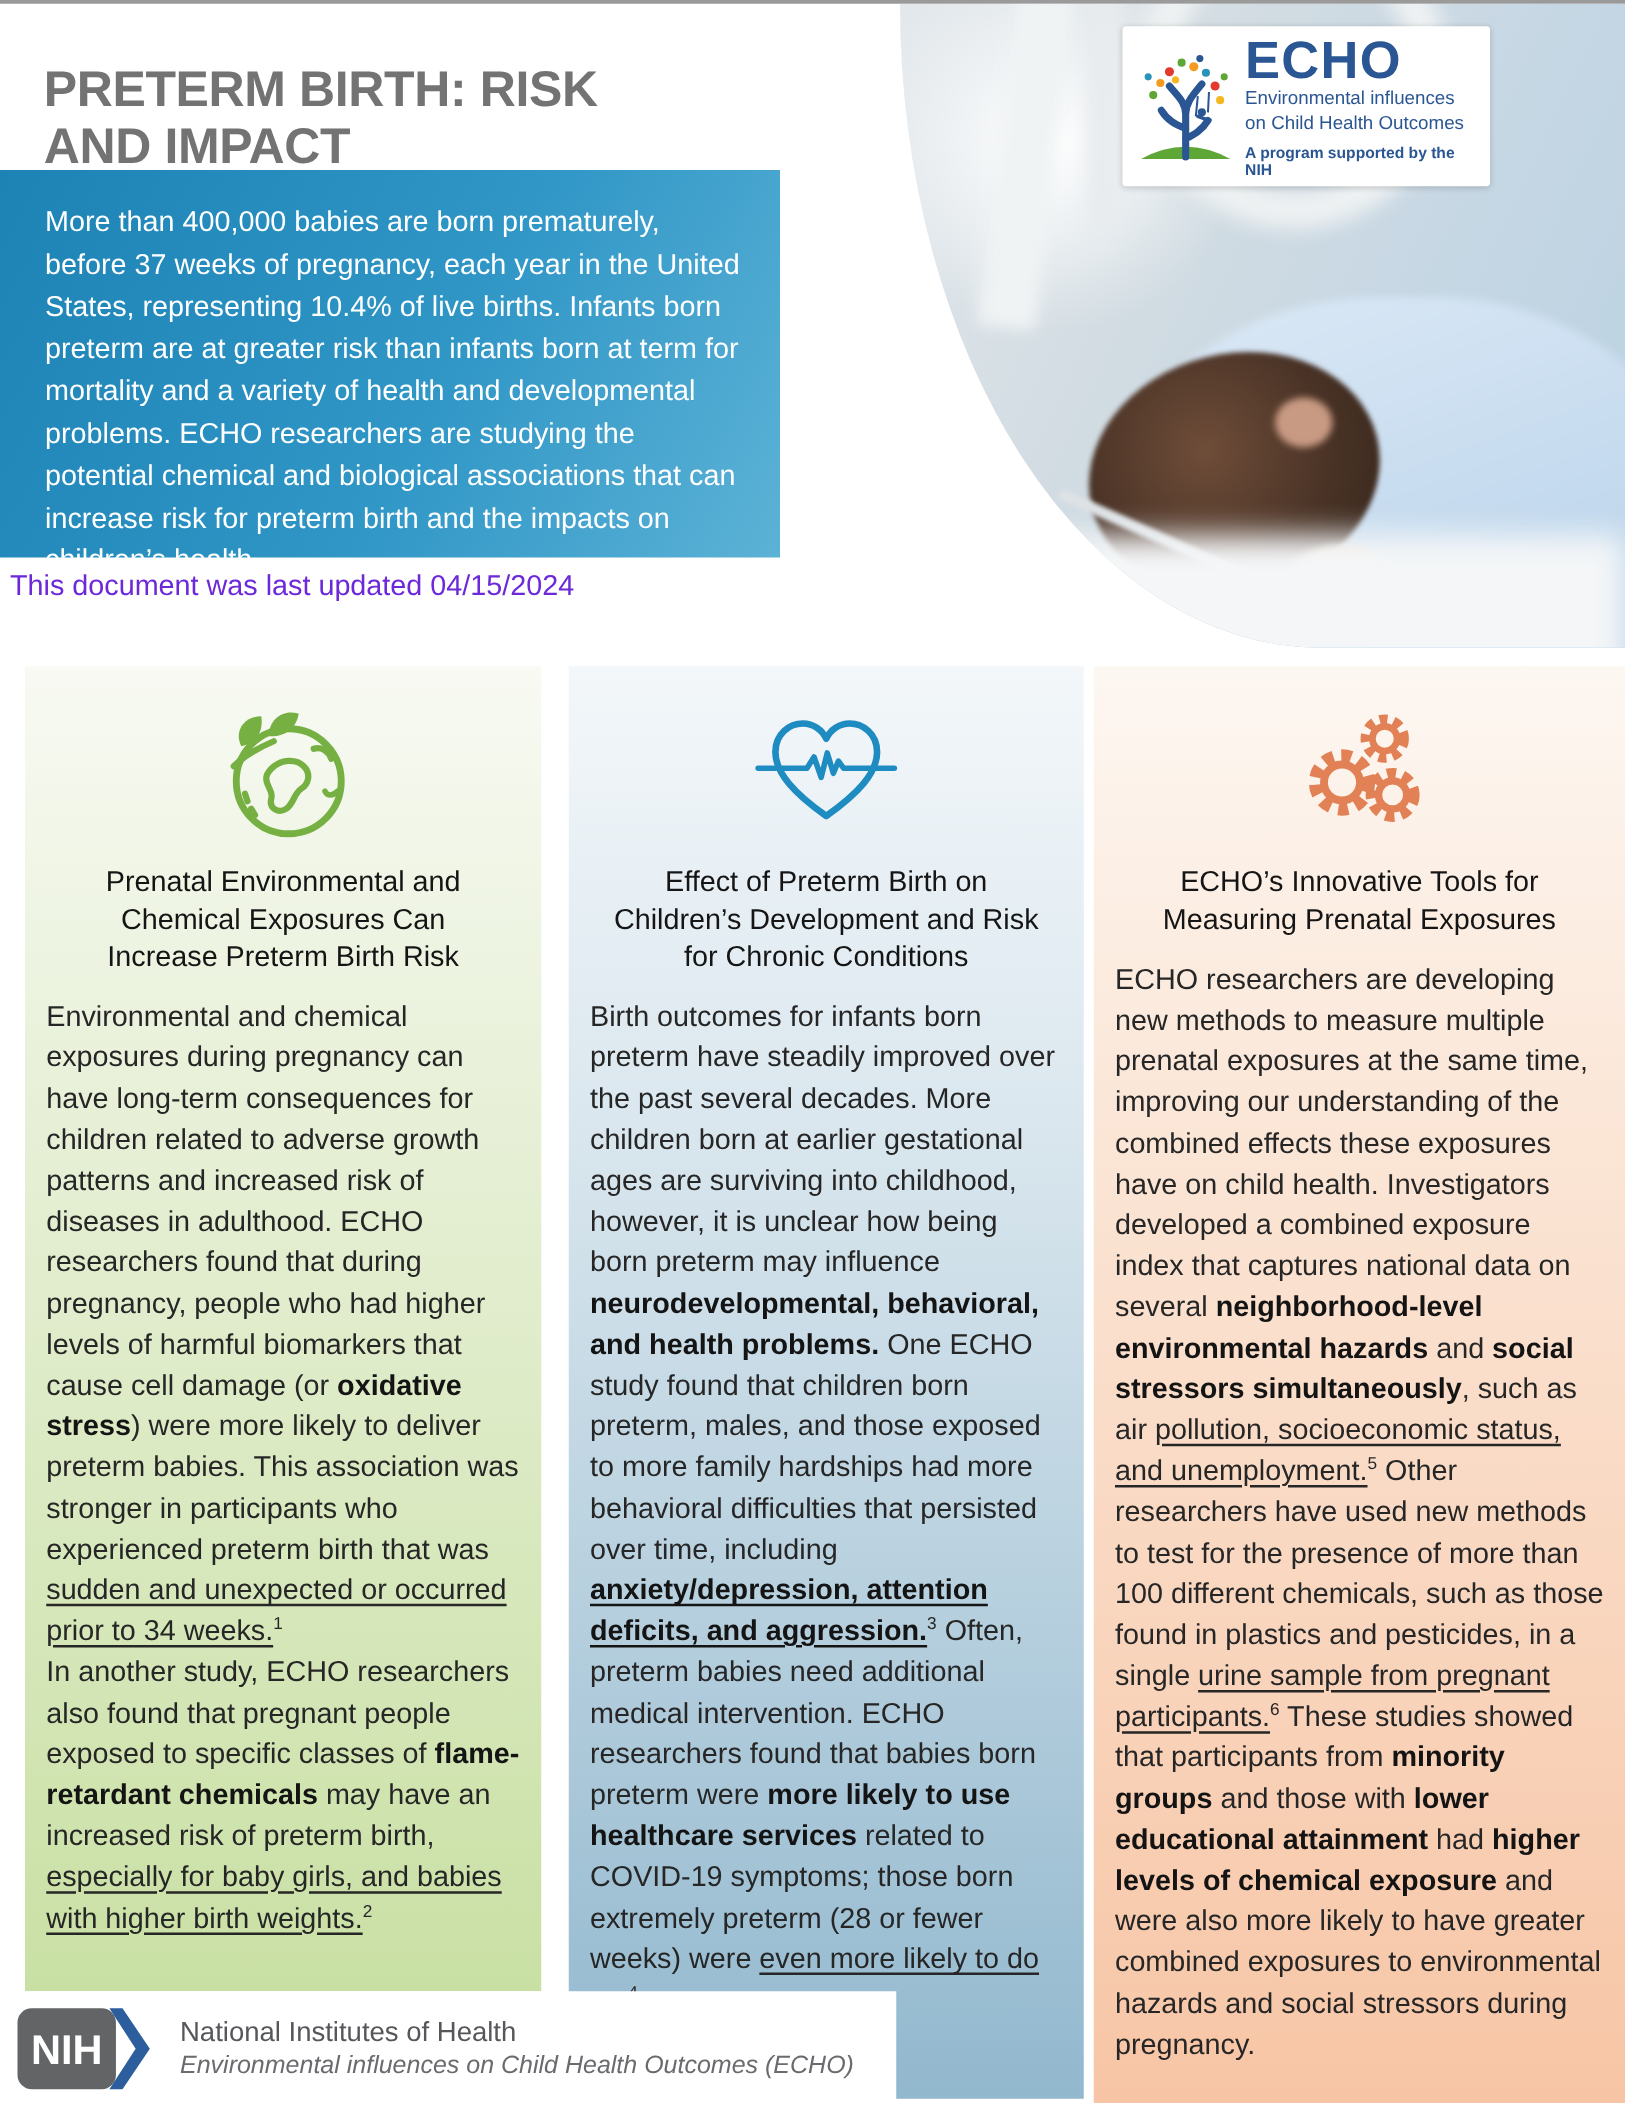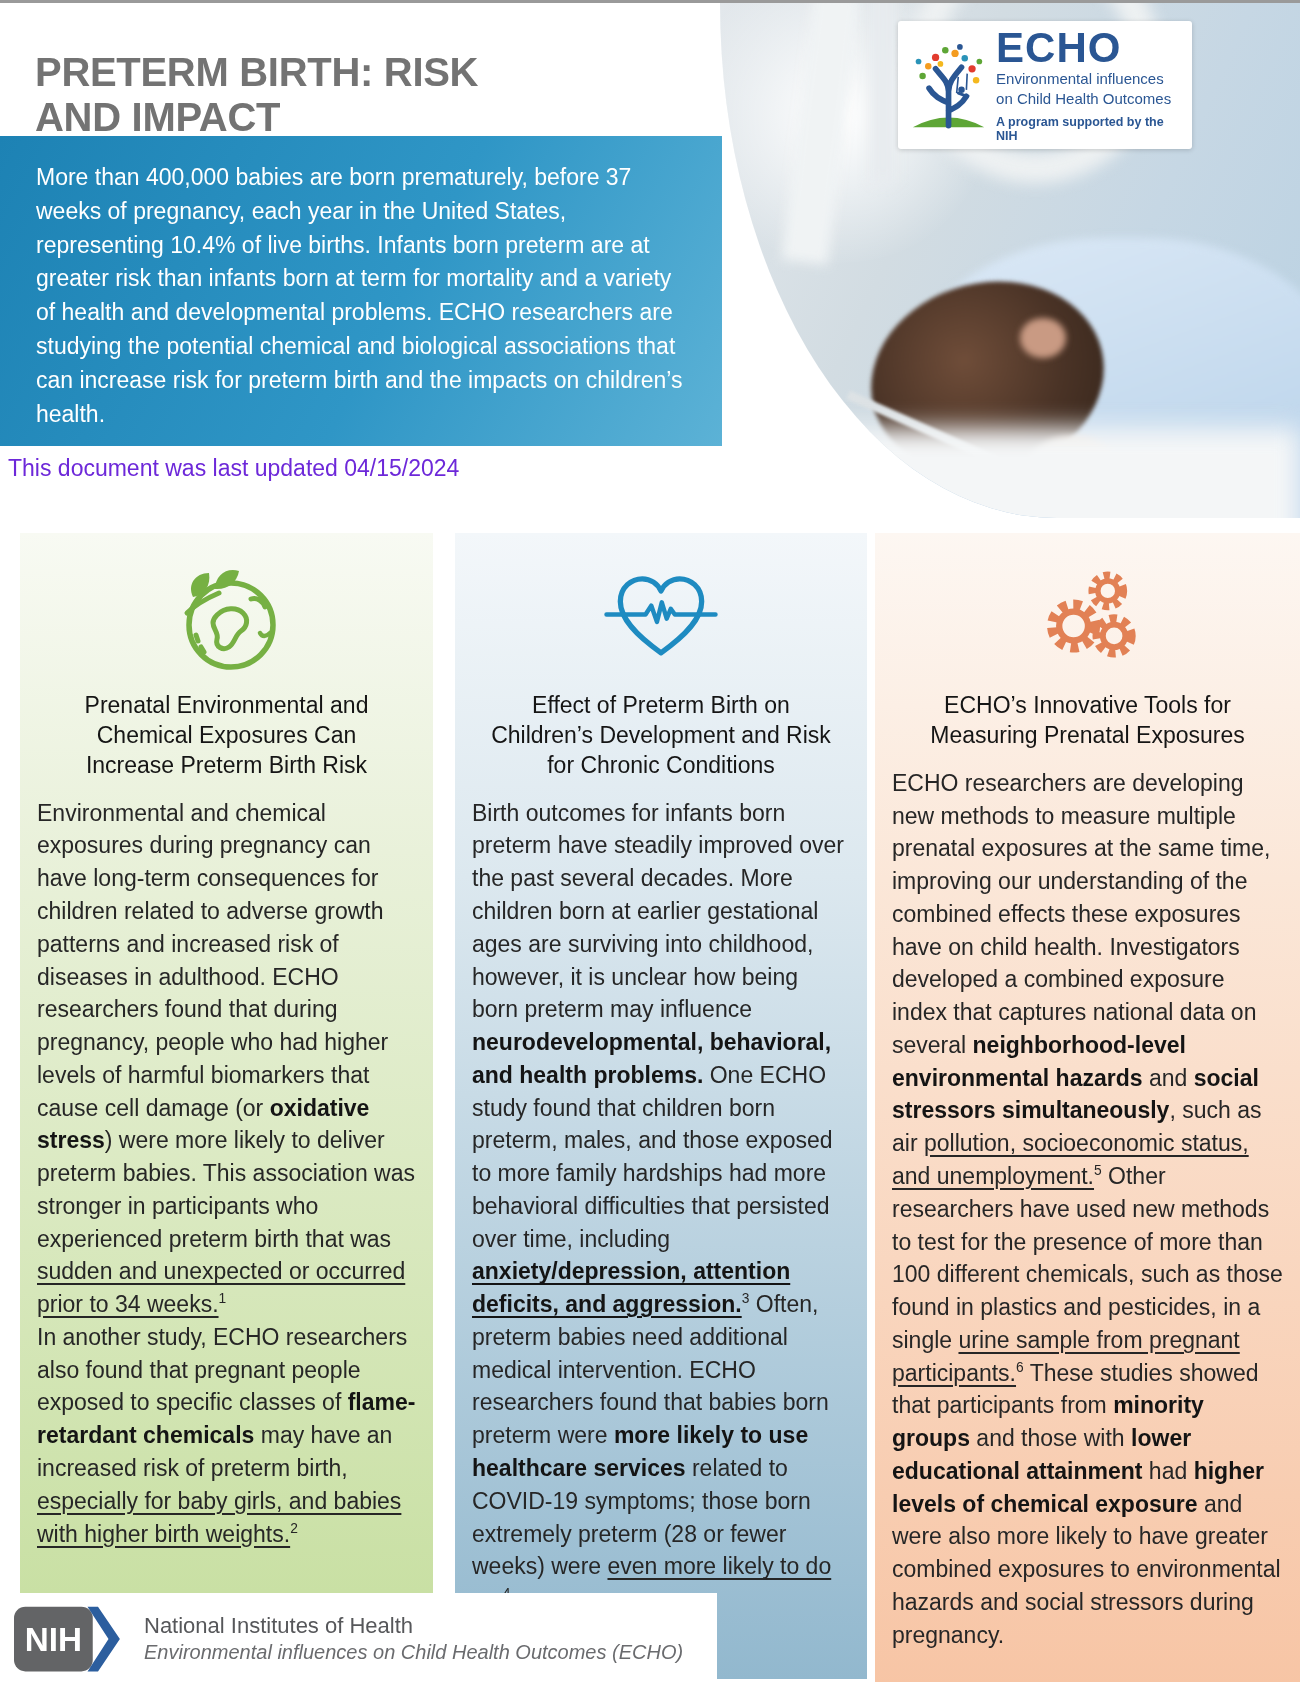--- a/index.html
+++ b/index.html
@@ -2,21 +2,21 @@
 <html><head>
 <meta charset="utf-8">
 <style>
   html,body{margin:0;padding:0;background:#9a9a9a;}
   .page{position:relative;width:1300px;height:1682px;margin:3px auto;background:#ffffff;
         overflow:hidden;font-family:"Liberation Sans",sans-serif;}
 
   
   .title{position:absolute;left:35px;top:20px;width:530px;font-size:40px;font-weight:700;
          color:#737373;line-height:1.13;letter-spacing:-0.3px;}
-  .intro-box{position:absolute;left:0;top:133px;width:722px;height:310px;box-sizing:border-box;
+  .intro-box{position:absolute;left:0;top:133px;width:624px;height:310px;box-sizing:border-box;
              padding:25px 30px 0 36px;color:#ffffff;font-size:23px;line-height:1.47;
              background:linear-gradient(118deg,#1d82b4 0%,#2f96c6 55%,#5cb2d6 100%);}
   .updated{position:absolute;left:8px;top:452px;font-size:23px;color:#6d28d9;}
 
   
   .photo{position:absolute;top:0;right:0;width:580px;height:515px;overflow:hidden;
          border-bottom-left-radius:58% 100%;
          background:linear-gradient(115deg,#e3e8ec 0%,#d2dce2 35%,#c6d7e4 65%,#b9d1e2 100%);}
   .photo div{position:absolute;}
   .ph-glow{left:-40px;top:-40px;width:320px;height:300px;border-radius:50%;

